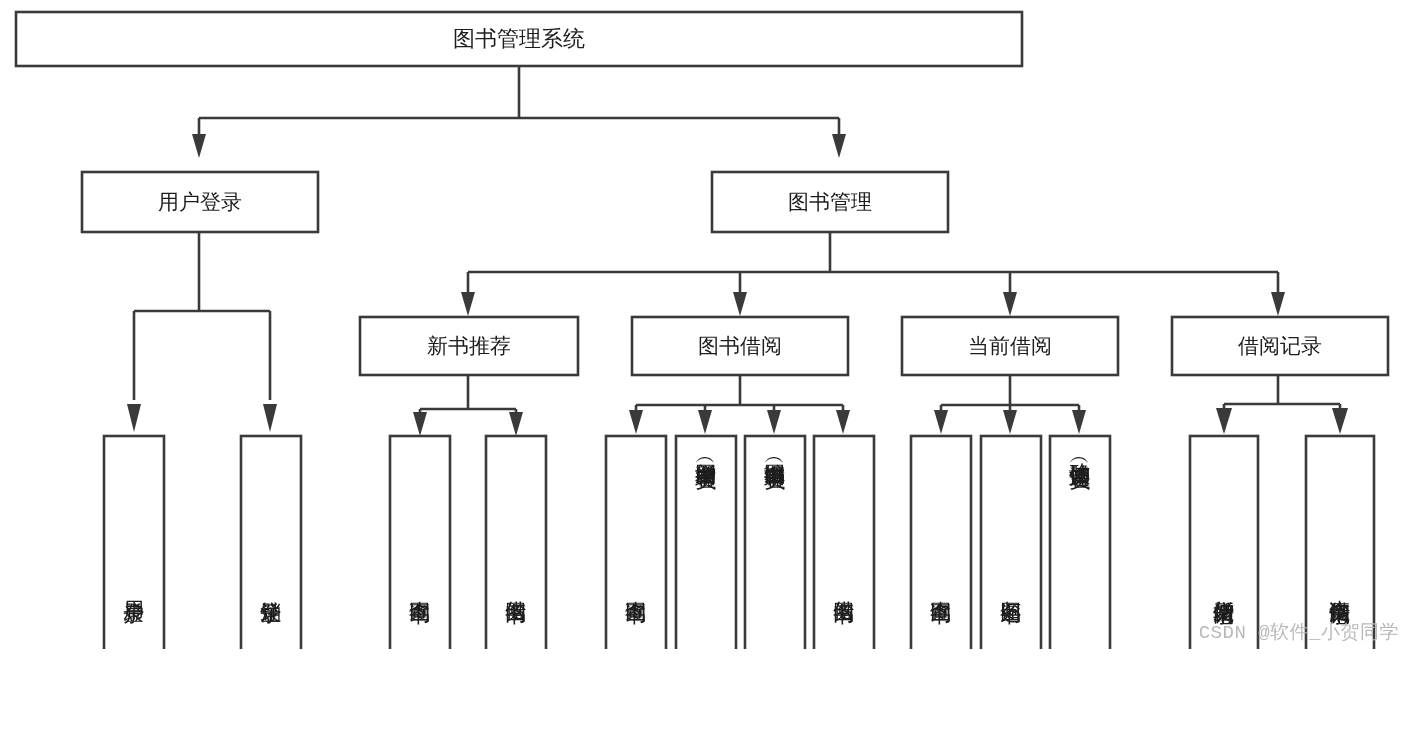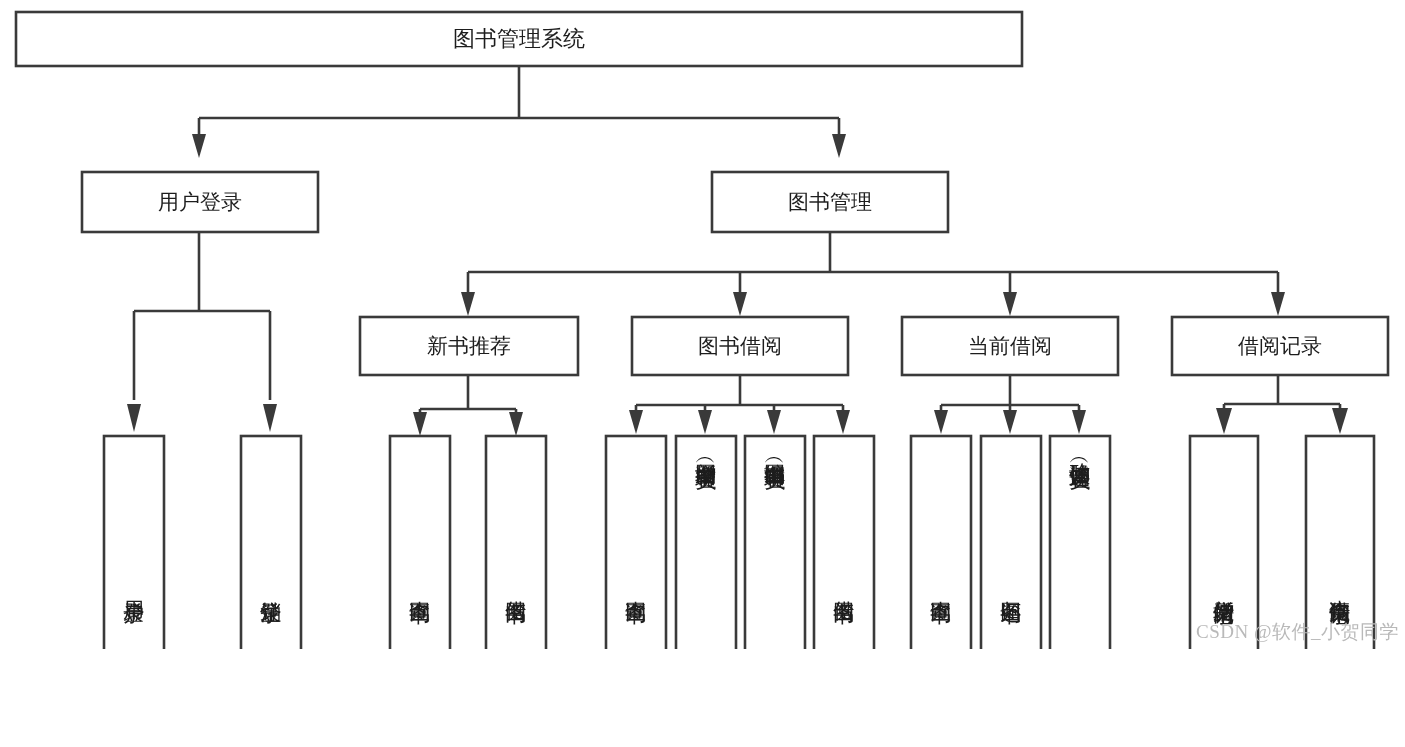--- a/index.html
+++ b/index.html
@@ -67,21 +67,21 @@
     line-height: 1.12;
     color: #1d1d1d;
     letter-spacing: 1px;
     white-space: nowrap;
     text-align: center;
   }
   .watermark {
     position: absolute;
     right: 6px;
     bottom: 4px;
-    font-family: Liberation Serif, serif;
+    font-family: Liberation Mono, monospace;
     font-size: 19px;
     color: #b9b9b9;
     letter-spacing: 0.5px;
     white-space: nowrap;
     pointer-events: none;
   }
 </style>
 </head>
 <body>
 

